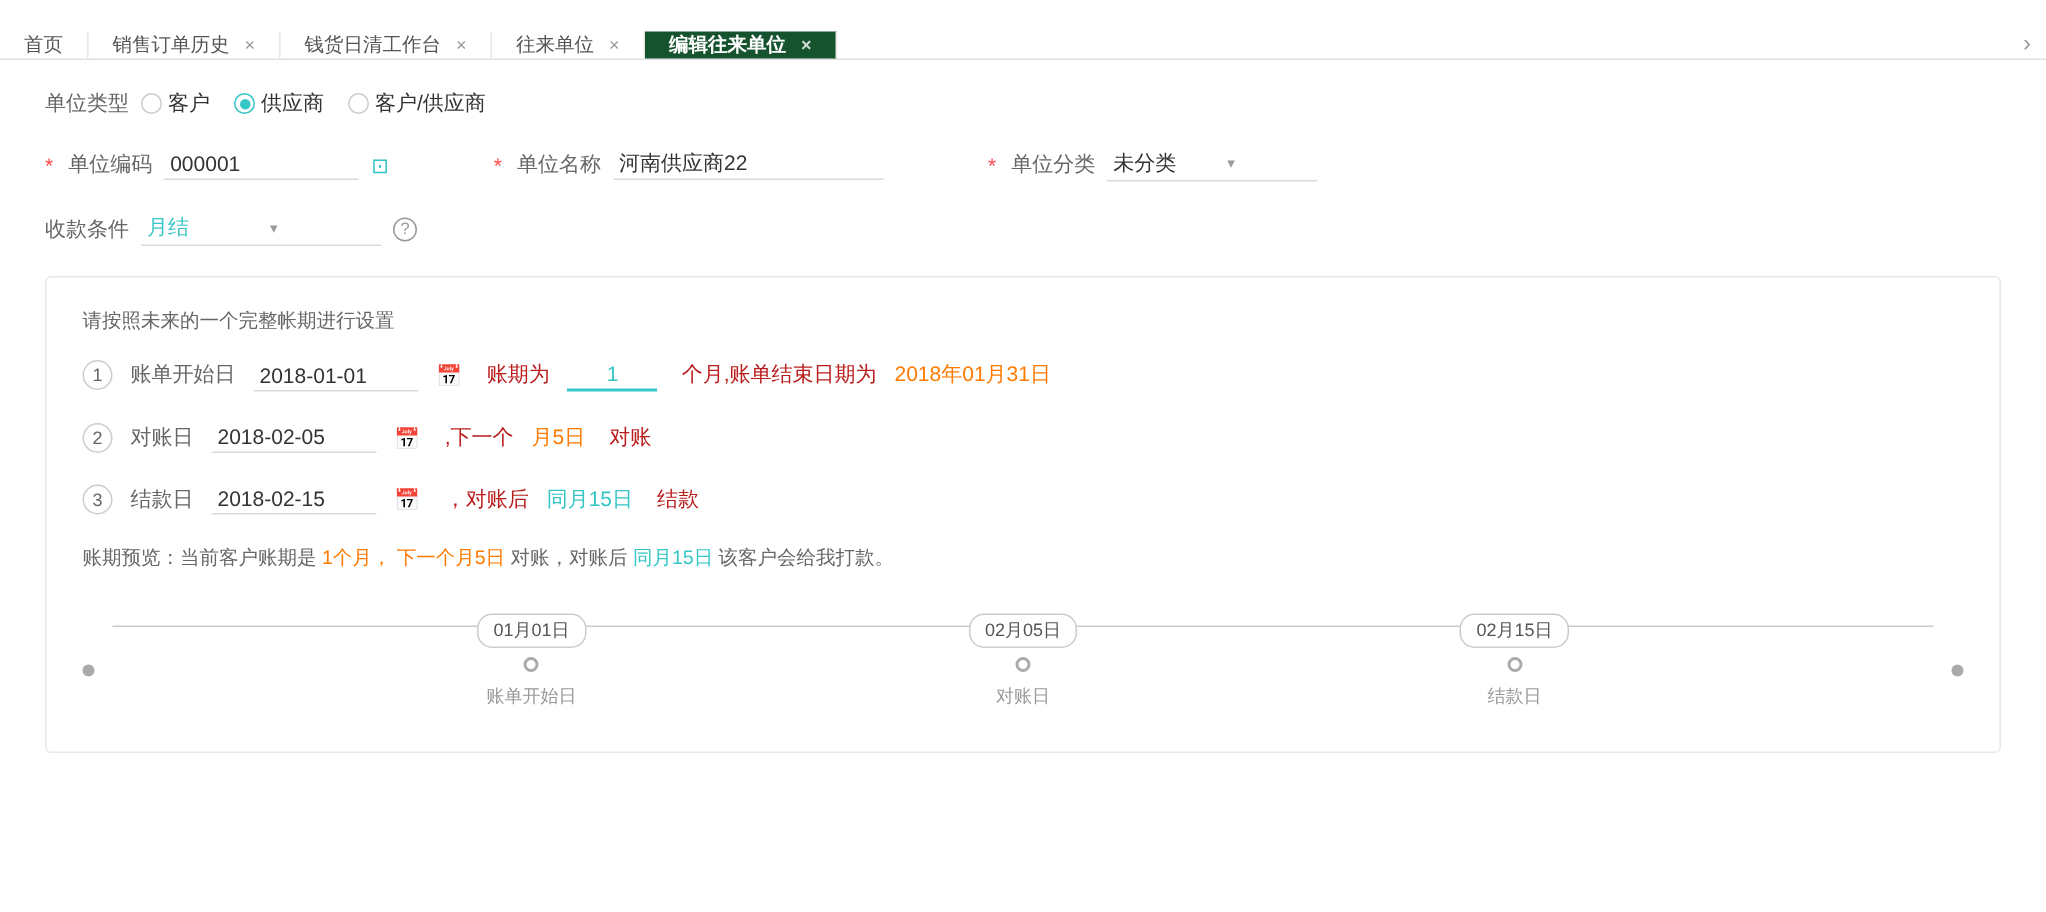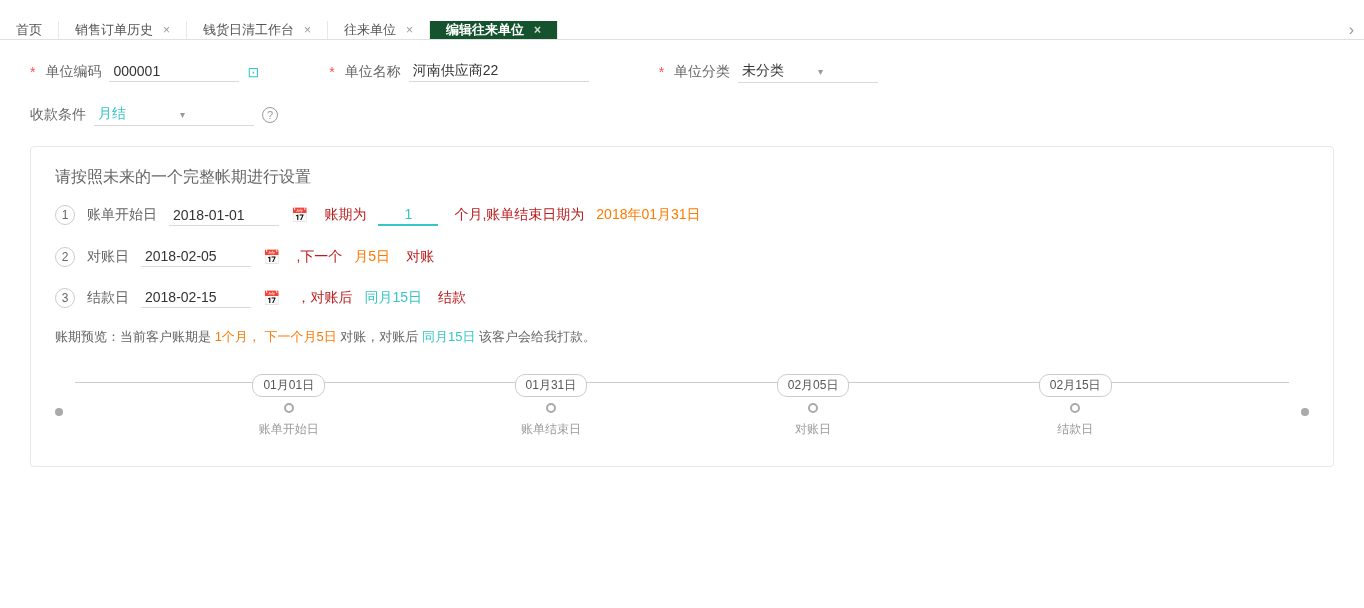--- a/index.html
+++ b/index.html
@@ -158,21 +158,21 @@
     .period-card {
       border: 1px solid #e8e8e8;
       border-radius: 4px;
       padding: 20px 24px;
       margin-top: 4px;
       background: #fff;
     }
     .period-hint {
       color: #666;
       margin-bottom: 16px;
-      font-size: 16px;
+      font-size: 13px;
     }
 
     .period-row {
       display: flex;
       align-items: center;
       margin-bottom: 20px;
       gap: 12px;
     }
     .period-num {
       width: 20px;
@@ -300,20 +300,39 @@
     <span>编辑往来单位</span>
     <span class="tab-close">×</span>
   </div>
   <div class="tab-more">
     <span>›</span>
   </div>
 </div>
 
 <div class="content">
 
+  <div class="form-row">
+    <div class="form-field">
+      <span class="field-label">单位类型</span>
+      <div class="radio-group">
+        <label class="radio-option">
+          <div class="radio-circle"></div>
+          <span>客户</span>
+        </label>
+        <label class="radio-option">
+          <div class="radio-circle checked"></div>
+          <span>供应商</span>
+        </label>
+        <label class="radio-option">
+          <div class="radio-circle"></div>
+          <span>客户/供应商</span>
+        </label>
+      </div>
+    </div>
+  </div>
 
   <div class="form-row">
     <div class="form-field">
       <span class="required-star">*</span>
       <span class="field-label">单位编码</span>
       <input type="text" class="text-input" value="000001" style="">
       <span class="copy-icon">⊡</span>
     </div>
     <div class="form-field" style="margin-left:40px;">
       <span class="required-star">*</span>
@@ -388,25 +407,20 @@
       <div style="position:absolute; top:16px; left:20px; right:20px; height:1px; background:#ccc;"></div>
       <div class="timeline-points">
 
         <div style="display:flex;align-items:center;margin-top:11px;z-index:1;">
           <div style="width:8px;height:8px;border-radius:50%;background:#aaa;"></div>
         </div>
         <div class="timeline-point">
           <div class="timeline-badge">01月01日</div>
           <div style="width:10px;height:10px;border-radius:50%;border:2px solid #aaa;background:#fff;"></div>
           <div class="timeline-name">账单开始日</div>
-        </div>
-        <div class="timeline-point">
-          <div class="timeline-badge">01月31日</div>
-          <div style="width:10px;height:10px;border-radius:50%;border:2px solid #aaa;background:#fff;"></div>
-          <div class="timeline-name">账单结束日</div>
         </div>
         <div class="timeline-point">
           <div class="timeline-badge">02月05日</div>
           <div style="width:10px;height:10px;border-radius:50%;border:2px solid #aaa;background:#fff;"></div>
           <div class="timeline-name">对账日</div>
         </div>
         <div class="timeline-point">
           <div class="timeline-badge">02月15日</div>
           <div style="width:10px;height:10px;border-radius:50%;border:2px solid #aaa;background:#fff;"></div>
           <div class="timeline-name">结款日</div>

